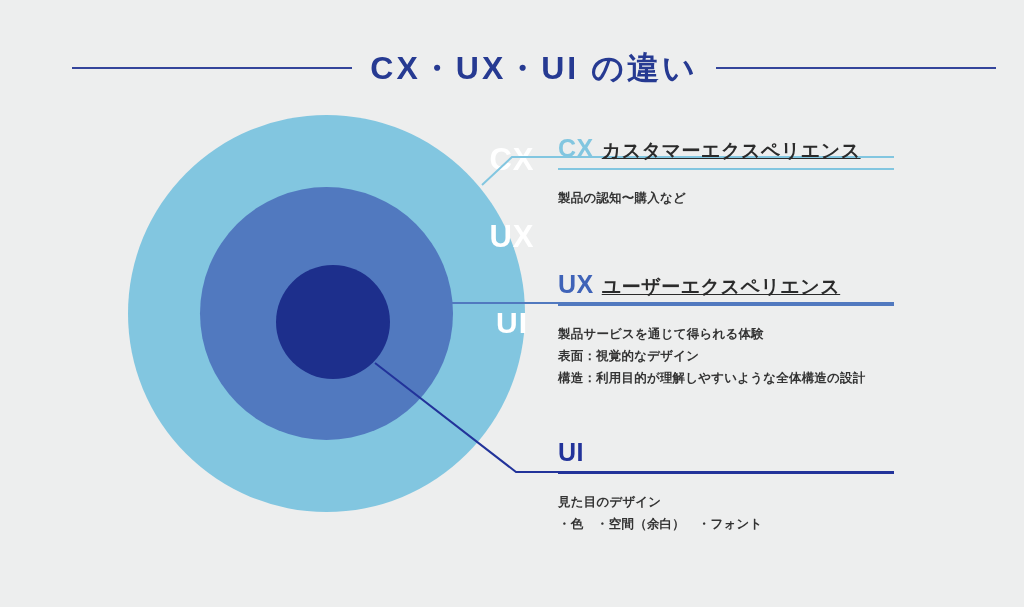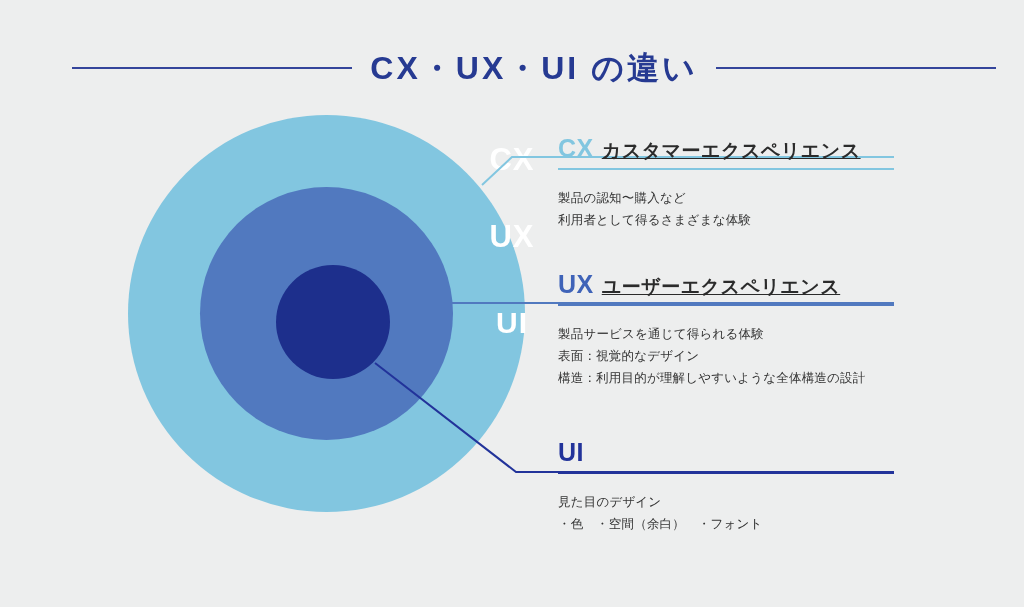--- a/index.html
+++ b/index.html
@@ -136,21 +136,21 @@
   #abbr-ux { color: #3f63b8; }
   #rule-ux { border-color: #5179bf; }
   #abbr-ui { color: #22339a; }
   #rule-ui { border-color: #22339a; }
 
   .info-body {
     margin-top: 17px;
   }
   .info-line {
     font-size: 12.5px;
-    font-weight: normal;
+    font-weight: bold;
     color: #333333;
     line-height: 22px;
     white-space: nowrap;
     letter-spacing: 0.2px;
   }
 </style>
 </head>
 <body>
 
 <div id="title-bar">
@@ -180,21 +180,20 @@
 </div>
 
 <div class="info-block" id="block-cx">
   <div class="info-heading">
     <span class="info-abbr" id="abbr-cx">CX</span>
     <span class="info-title">カスタマーエクスペリエンス</span>
   </div>
   <div class="heading-rule" id="rule-cx"></div>
   <div class="info-body">
     <div class="info-line">製品の認知〜購入など</div>
-    <div class="info-line">利用者として得るさまざまな体験</div>
   </div>
 </div>
 
 <div class="info-block" id="block-ux">
   <div class="info-heading">
     <span class="info-abbr" id="abbr-ux">UX</span>
     <span class="info-title">ユーザーエクスペリエンス</span>
   </div>
   <div class="heading-rule" id="rule-ux"></div>
   <div class="info-body">

